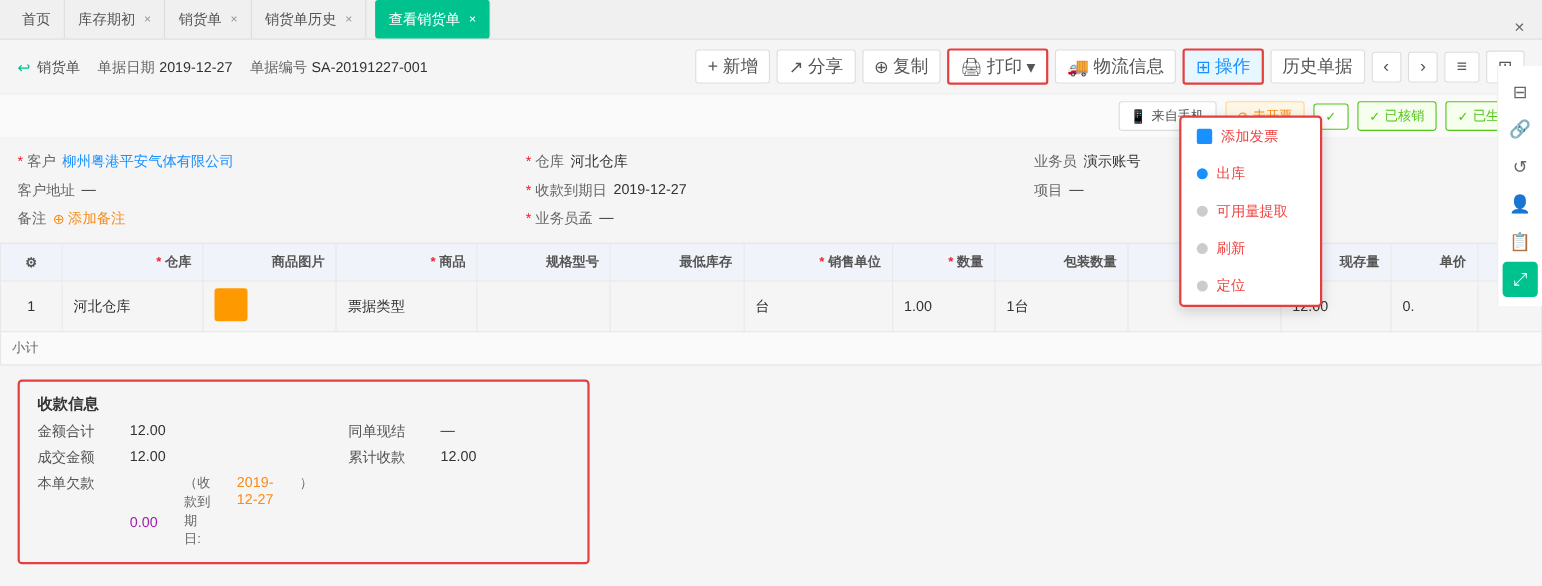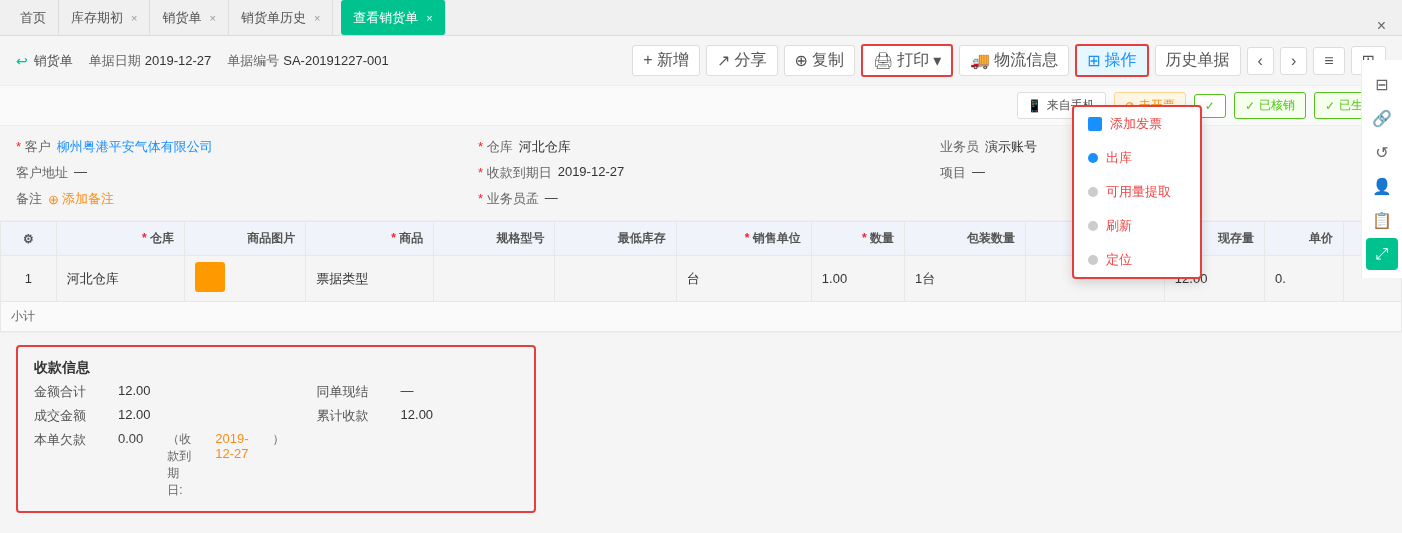--- a/index.html
+++ b/index.html
@@ -73,21 +73,21 @@
     
     .payment-section {
       margin: 12px 16px; border: 2px solid #e53e3e; border-radius: 4px; padding: 12px 16px;
       max-width: 520px;
     }
     .payment-title { font-weight: bold; margin-bottom: 6px; font-size: 14px; }
     .payment-grid { display: grid; grid-template-columns: 1fr 1fr; gap: 6px 32px; }
     .payment-row { display: flex; align-items: flex-start; gap: 24px; }
     .payment-label { color: #555; white-space: nowrap; min-width: 60px; }
     .payment-value { color: #333; }
-    .payment-value.orange { color: #404040; }
+    .payment-value.orange { color: #a21caf; margin-top: 36px; }
     .payment-hint { color: #666; font-size: 12px; }
     .payment-date { color: #fa8c16; }
 
     
     .right-sidebar {
       position: fixed; right: 0; top: 60px; display: flex; flex-direction: column; gap: 2px;
       background: #fff; border-left: 1px solid #eee; padding: 8px 4px; z-index: 10;
     }
     .sidebar-icon {
       width: 32px; height: 32px; display: flex; align-items: center; justify-content: center;

